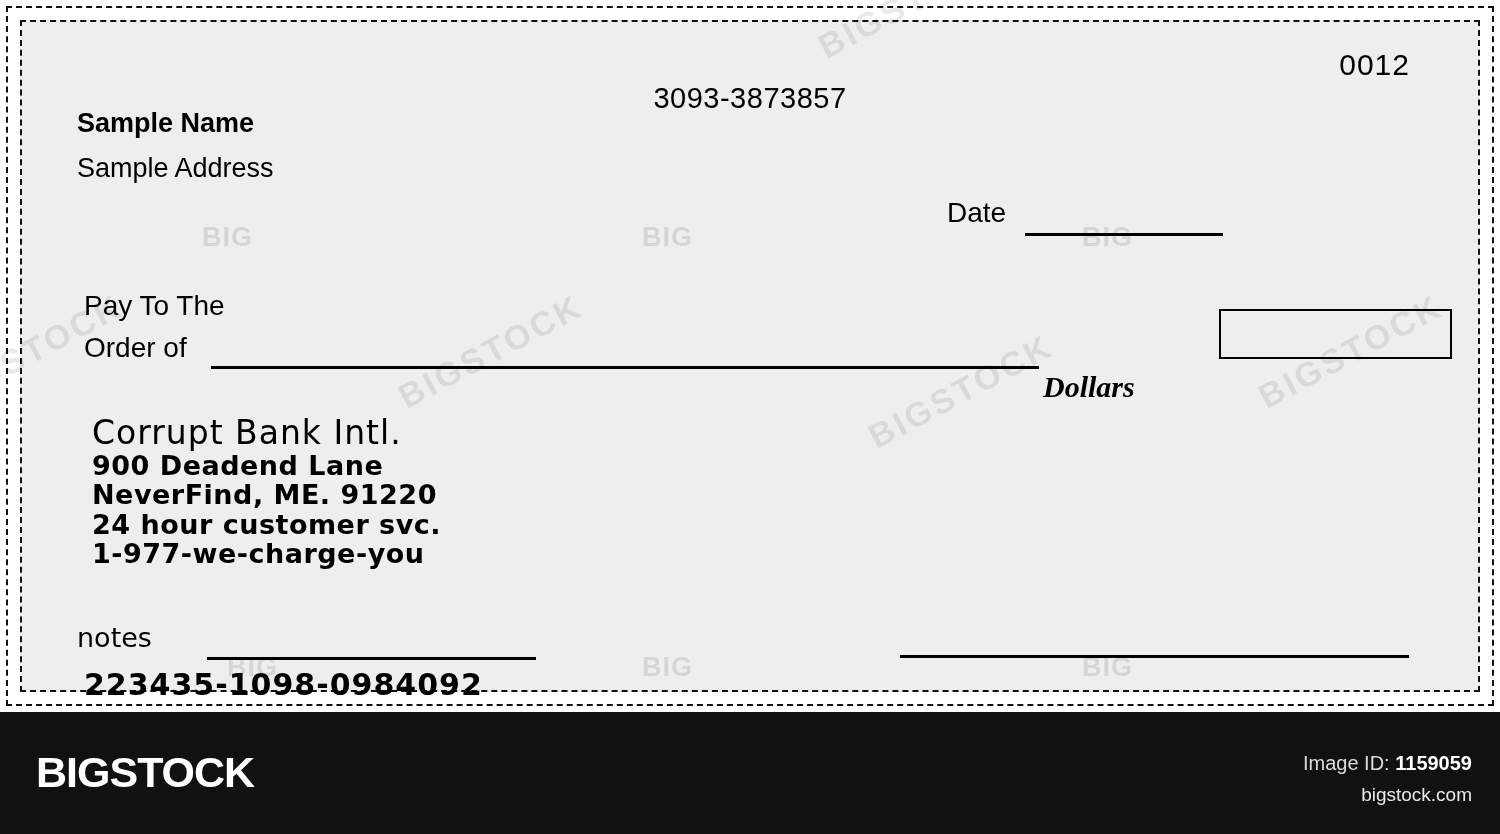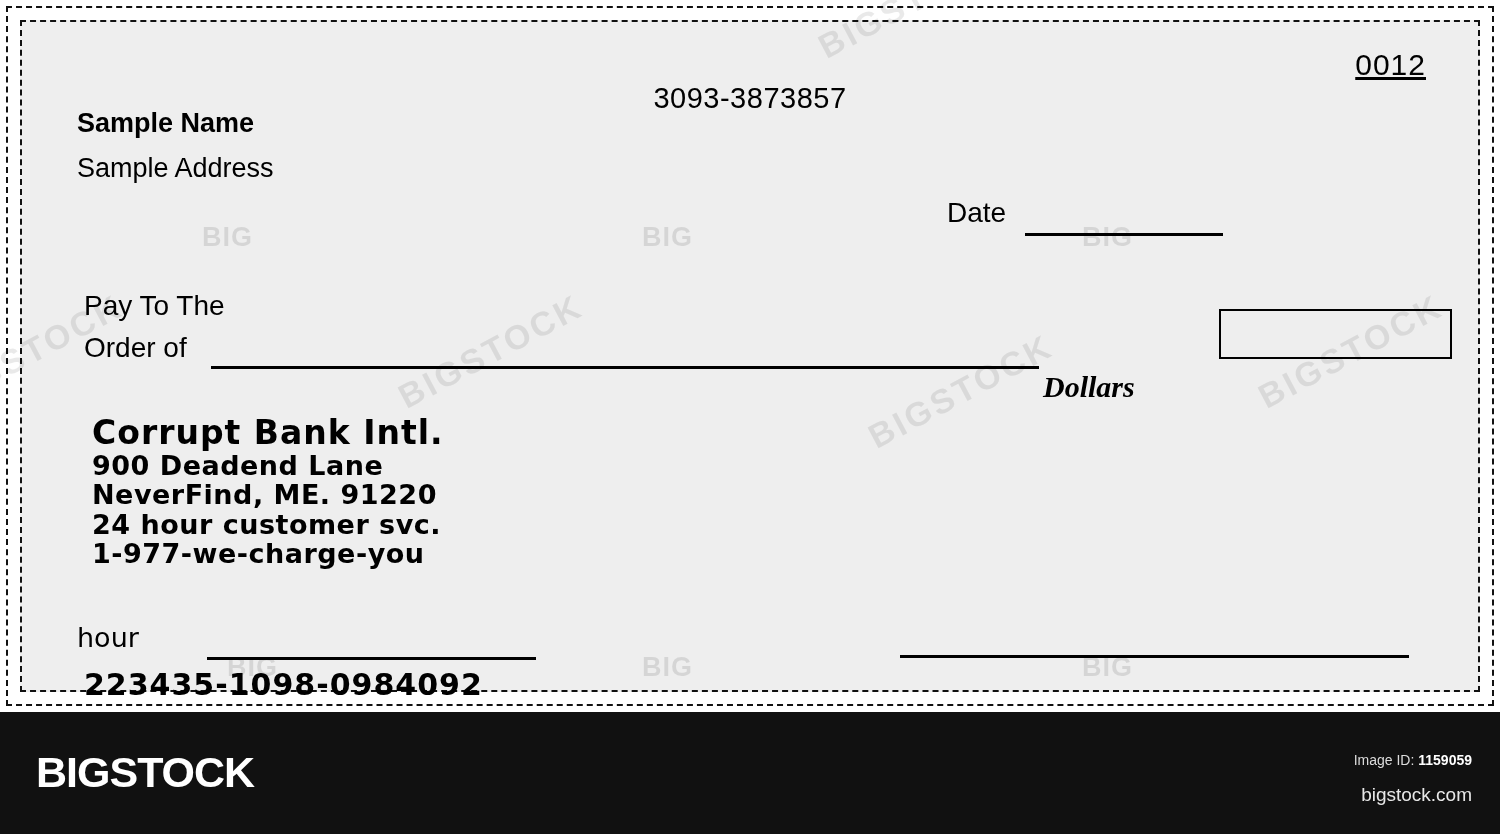--- a/index.html
+++ b/index.html
@@ -47,24 +47,23 @@
     position: absolute;
     left: 22px; top: 22px;
     width: 1456px; height: 668px;
     background: #eeeeee;
   }
 
   
   .txt { position: absolute; color: #000000; white-space: nowrap; }
 
   #check-number {
-    right: 52px; top: 26px;
+    right: 68px; top: 26px;
     font-size: 30px;
     letter-spacing: 1px;
-    text-decoration: underline;
   }
   #routing-top {
     left: 0; right: 0; top: 60px;
     text-align: center;
     font-size: 29px;
     letter-spacing: 0.5px;
   }
   #routing-sub {
     left: 0; right: 0; top: 96px;
     text-align: center;
@@ -126,21 +125,21 @@
   }
 
   #bank-block {
     position: absolute;
     left: 70px; top: 393px;
     font-family: "DejaVu Sans", sans-serif;
     color: #000000;
   }
   #bank-name {
     font-size: 33px;
-    font-weight: bold;
+    font-weight: normal;
     letter-spacing: 1px;
     line-height: 1.1;
   }
   .bank-line {
     font-size: 27px;
     font-weight: bold;
     letter-spacing: 0.5px;
     line-height: 1.08;
     white-space: nowrap;
   }
@@ -202,21 +201,21 @@
     color: #ffffff;
     font-size: 43px;
     font-weight: bold;
     letter-spacing: -1px;
     font-family: "Liberation Sans", sans-serif;
   }
   #image-id {
     position: absolute;
     right: 28px; top: 40px;
     color: #dcdcdc;
-    font-size: 14px;
+    font-size: 20px;
     text-align: right;
   }
   #image-id b { color: #ffffff; }
   #footer-site {
     position: absolute;
     right: 28px; top: 72px;
     color: #e8e8e8;
     font-size: 19px;
     text-align: left;
   }
@@ -261,21 +260,21 @@
       <div id="amount-box"></div>
 
       <div id="bank-block">
         <div id="bank-name">Corrupt Bank Intl.</div>
         <div class="bank-line">900 Deadend Lane</div>
         <div class="bank-line">NeverFind, ME. 91220</div>
         <div class="bank-line">24 hour customer svc.</div>
         <div class="bank-line">1-977-we-charge-you</div>
       </div>
 
-      <div class="txt" id="notes-label">hour</div>
+      <div class="txt" id="notes-label">notes</div>
       <div id="notes-line"></div>
       <div id="signature-line"></div>
       <div class="txt" id="micr">223435-1098-0984092</div>
 
     </div>
   </div>
 
   <div id="footer">
     <div id="footer-logo">BIGSTOCK</div>
     <div id="image-id">

